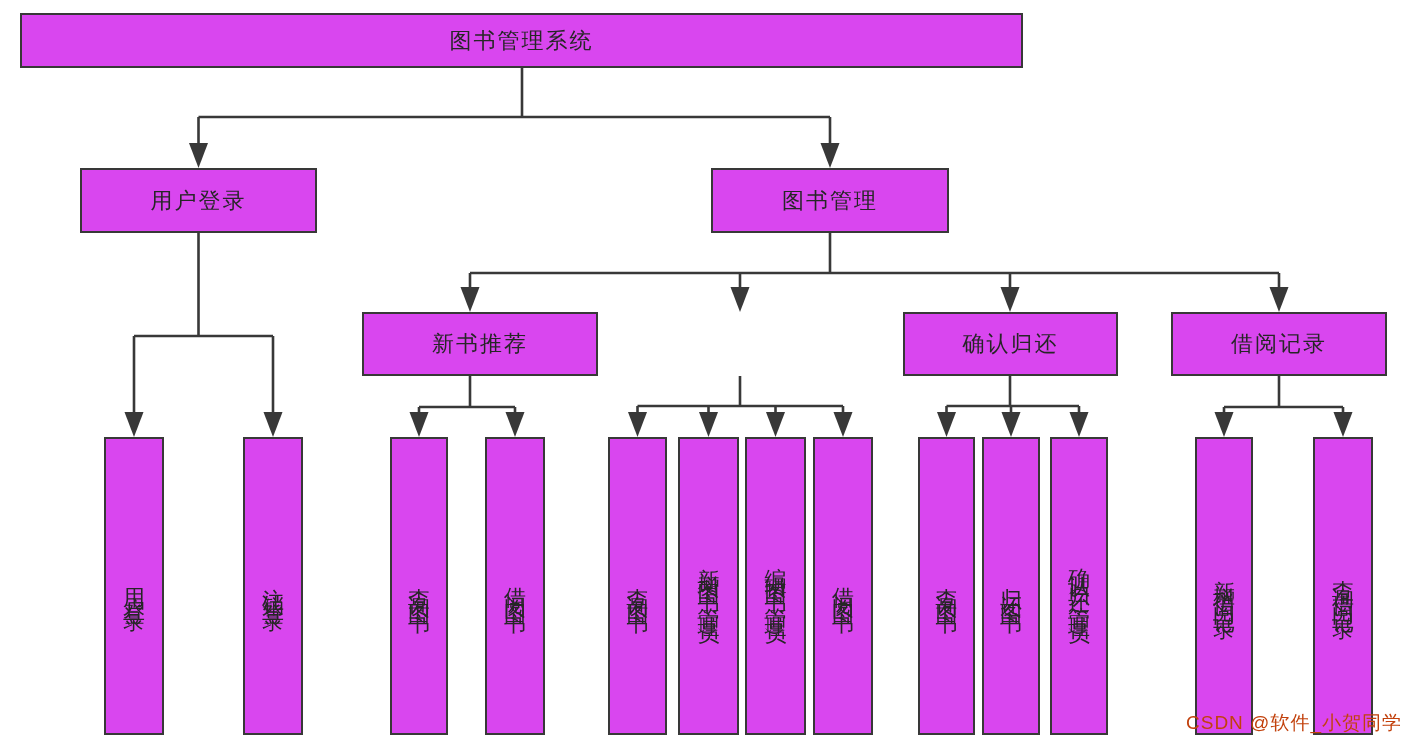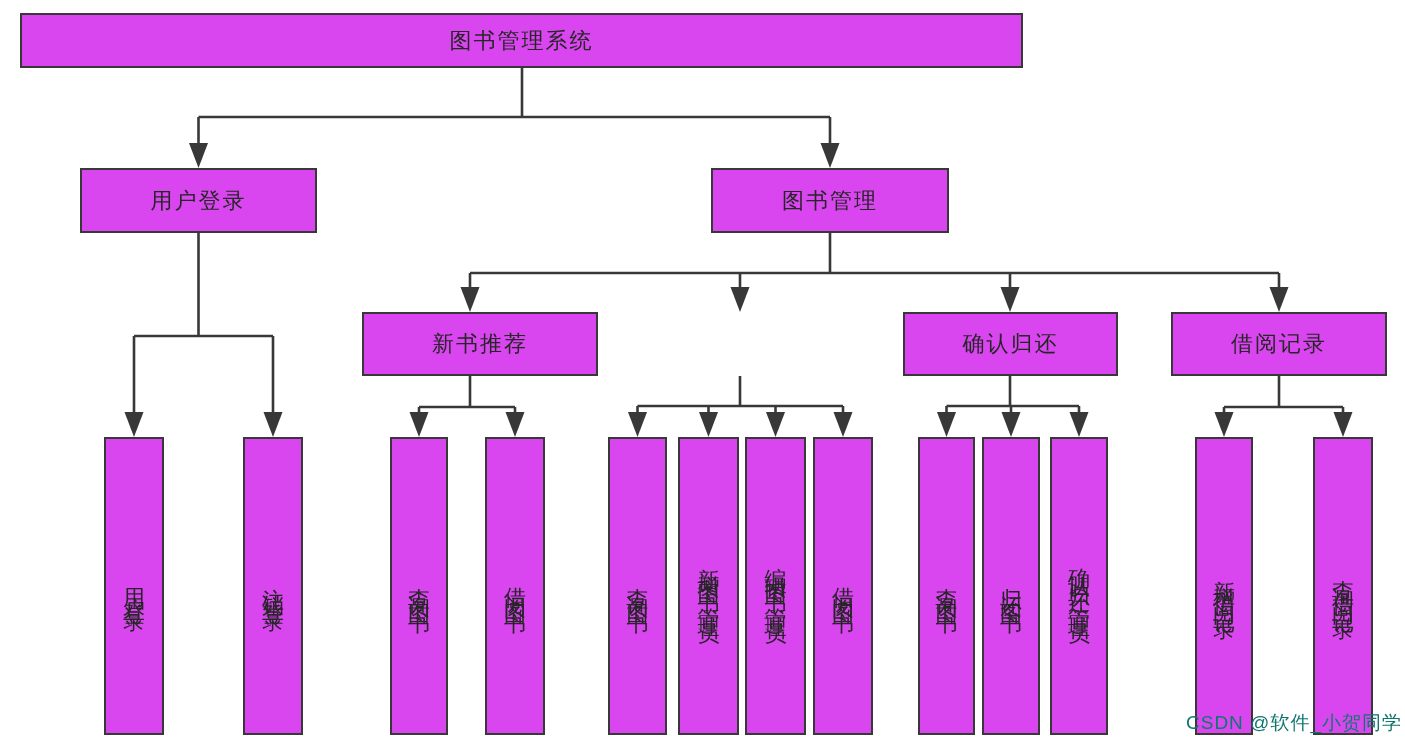--- a/index.html
+++ b/index.html
@@ -30,21 +30,21 @@
   .node.leaf .label{
     writing-mode:vertical-rl;
     letter-spacing:8px;
     font-size:22px;
   }
   .watermark{
     position:absolute;
     left:1186px;top:710px;
     z-index:5;
     font-size:19px;
-    color:#0f766e;
+    color:#c2410c;
     letter-spacing:1px;
     white-space:nowrap;
   }
 </style>
 </head>
 <body>
 
 <div class="stage">
 
   <svg class="connectors" width="1405" height="747" viewBox="0 0 1405 747" aria-hidden="true">

